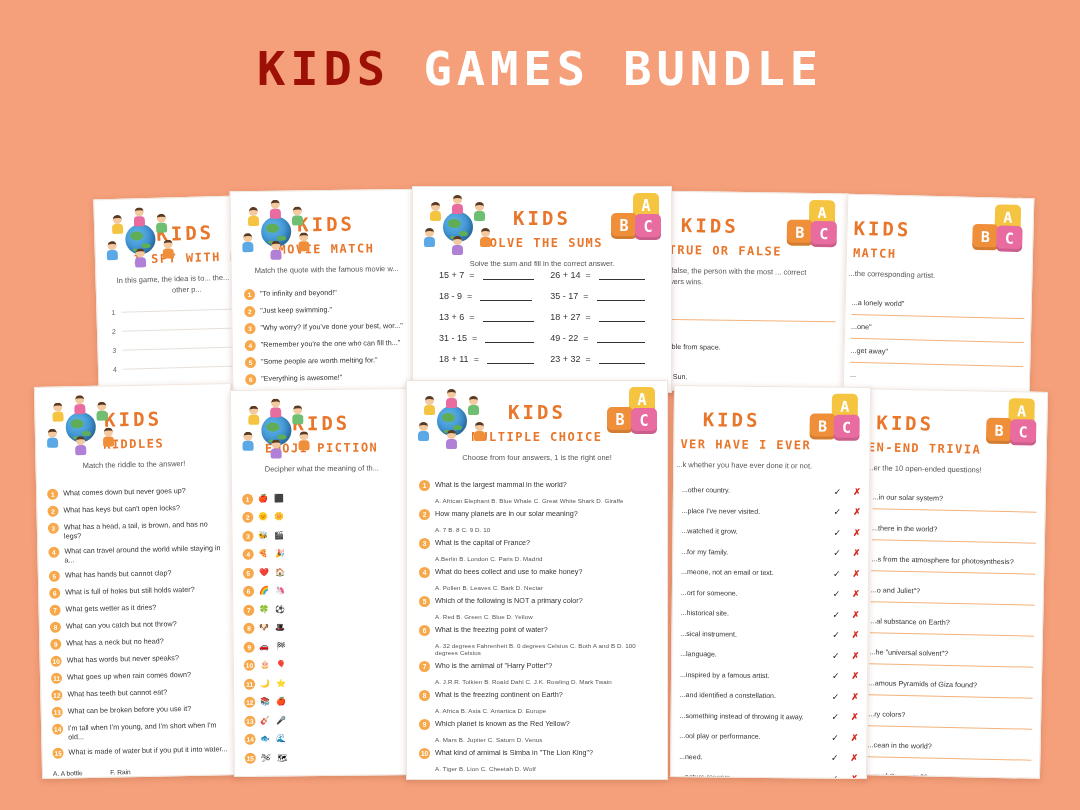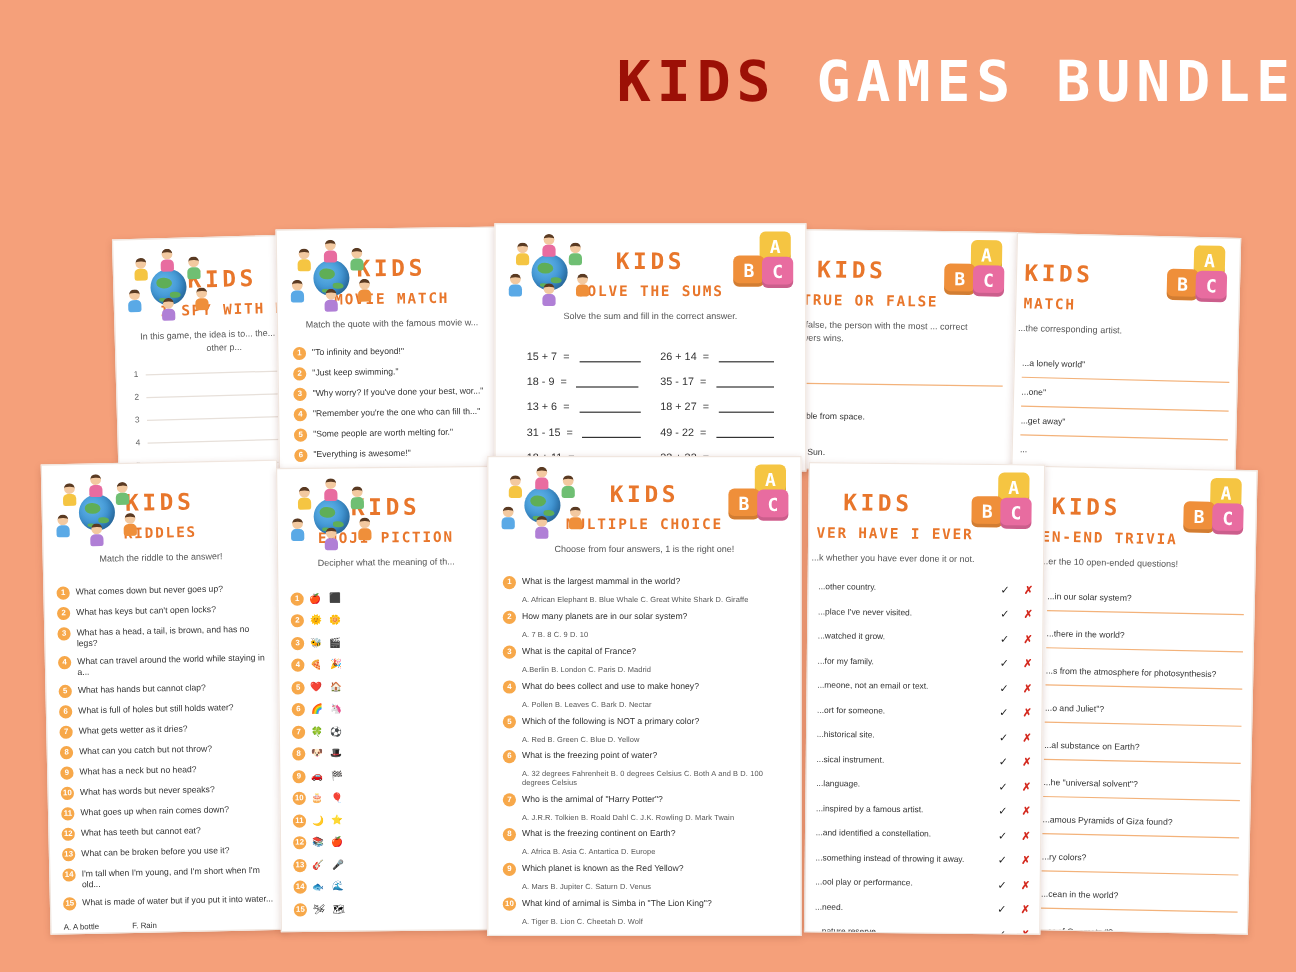--- a/index.html
+++ b/index.html
@@ -22,21 +22,20 @@
     text-transform:uppercase;
   }
   .heading .line2{
     font-family:"DejaVu Sans Mono", monospace;
     font-weight:bold;
     font-size:47px;
     letter-spacing:5px;
     line-height:1.25;
     margin-top:6px;
     text-transform:uppercase;
-    text-align:right;
   }
   .heading .kids{color:#9c1006;}
 
   .sheet{
     position:absolute;
     background:#ffffff;
     box-shadow:0 2px 6px rgba(120,50,30,.22);
     overflow:hidden;
     border:1px solid #f0e6df;
   }
@@ -351,21 +350,21 @@
   </div>
   <div class="abc">
     <div class="block a">A</div>
     <div class="block b">B</div>
     <div class="block c">C</div>
   </div>
   <div style="padding-top:20px;">
     <div class="sheet-title">KIDS</div>
     <div class="sheet-sub">SOLVE THE SUMS</div>
     <div class="sheet-instr">Solve the sum and fill in the correct answer.</div>
-    <div style="margin-top:22px;">
+    <div style="">
       <div class="sumrow">
         <div class="sumcell">
             <span>15 + 7</span>
             <span class="eq">=</span>
             <span class="sumblank"></span>
           </div>
         <div class="sumcell">
             <span>26 + 14</span>
             <span class="eq">=</span>
             <span class="sumblank"></span>
@@ -813,21 +812,21 @@
     <div class="sheet-sub">MULTIPLE CHOICE</div>
     <div class="sheet-instr">Choose from four answers, 1 is the right one!</div>
     <div style="margin-top:16px;padding:0 12px;">
       <div class="qline">
           <span class="num">1</span>
           <span class="qtext">What is the largest mammal in the world?</span>
         </div>
       <div class="opts">A. African Elephant   B. Blue Whale   C. Great White Shark   D. Giraffe</div>
       <div class="qline">
           <span class="num">2</span>
-          <span class="qtext">How many planets are in our solar system?</span>
+          <span class="qtext">How many planets are in our solar meaning?</span>
         </div>
       <div class="opts">A. 7   B. 8   C. 9   D. 10</div>
       <div class="qline">
           <span class="num">3</span>
           <span class="qtext">What is the capital of France?</span>
         </div>
       <div class="opts">A.Berlin   B. London   C. Paris   D. Madrid</div>
       <div class="qline">
           <span class="num">4</span>
           <span class="qtext">What do bees collect and use to make honey?</span>

